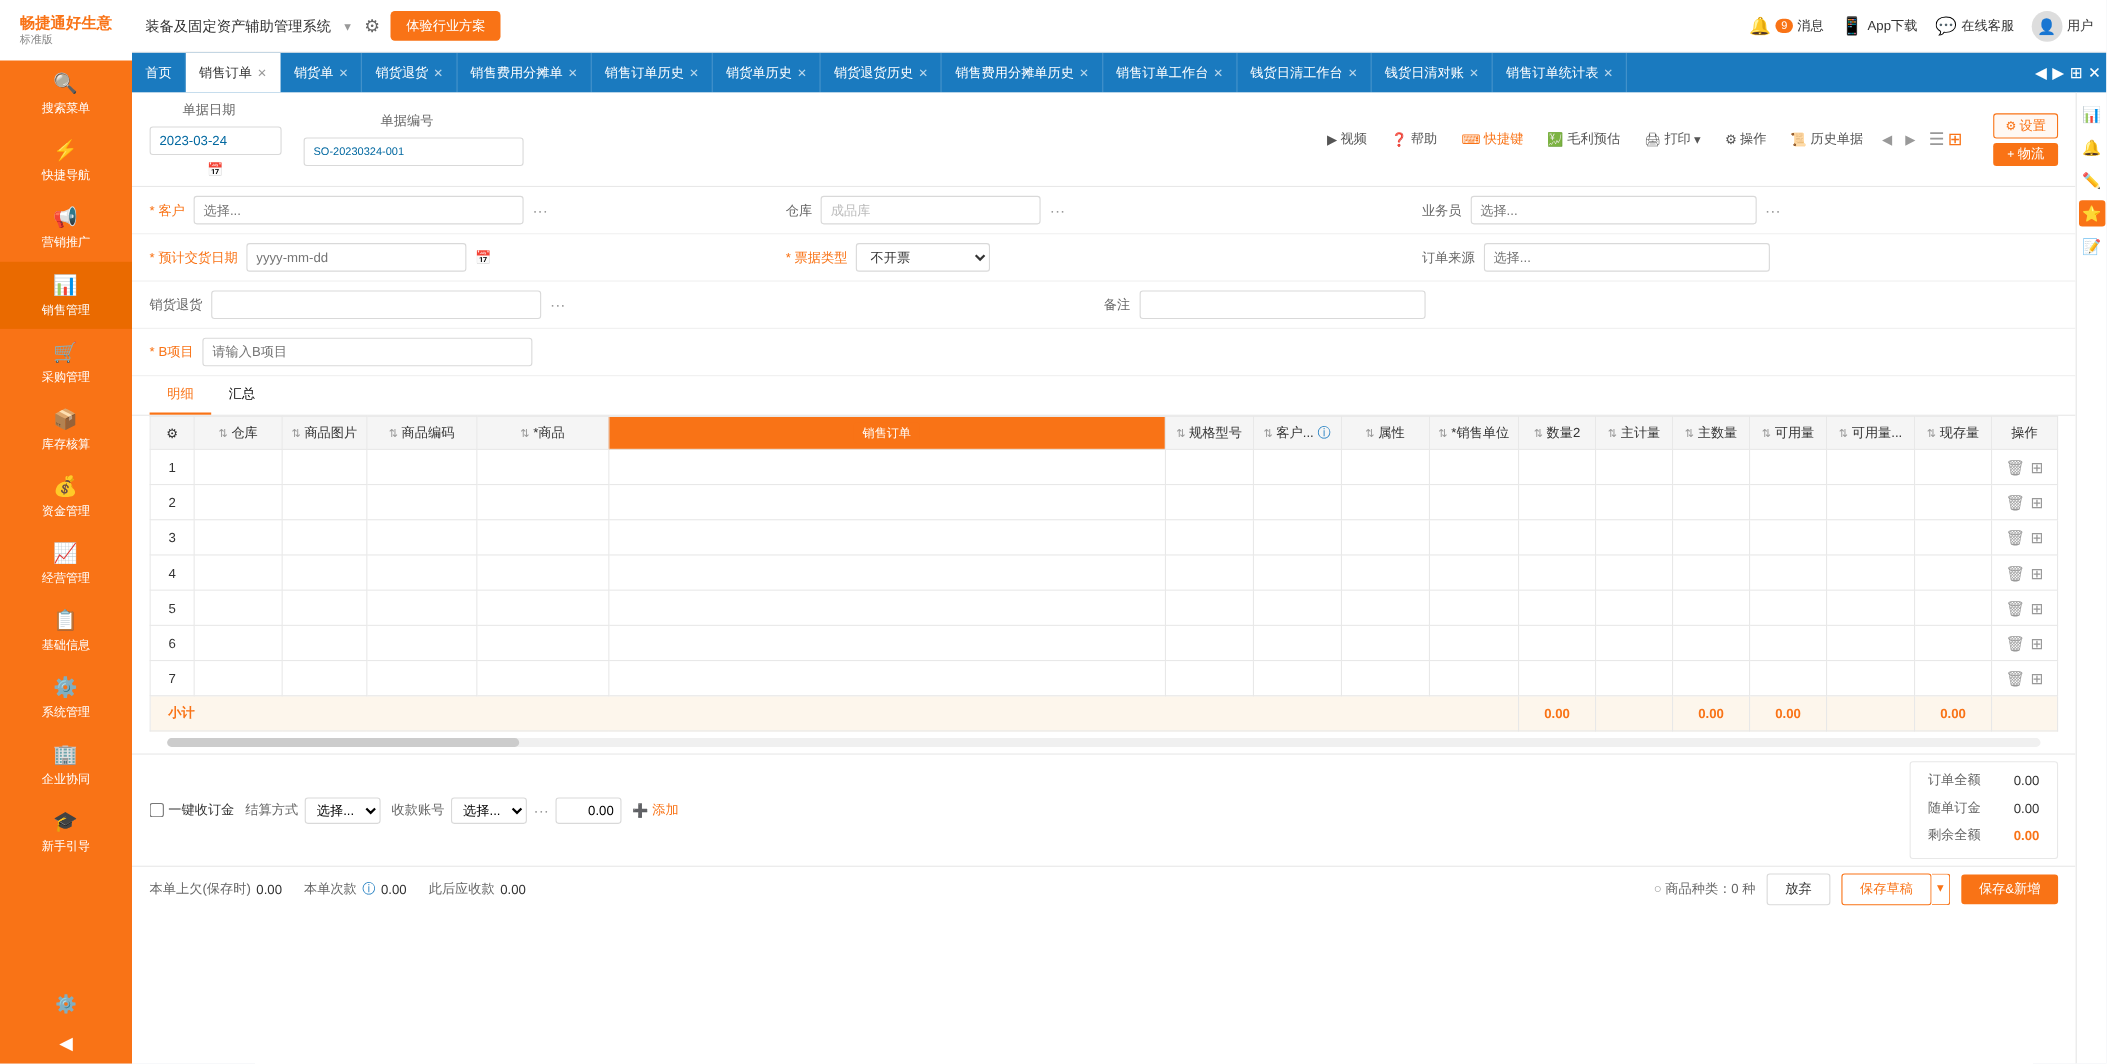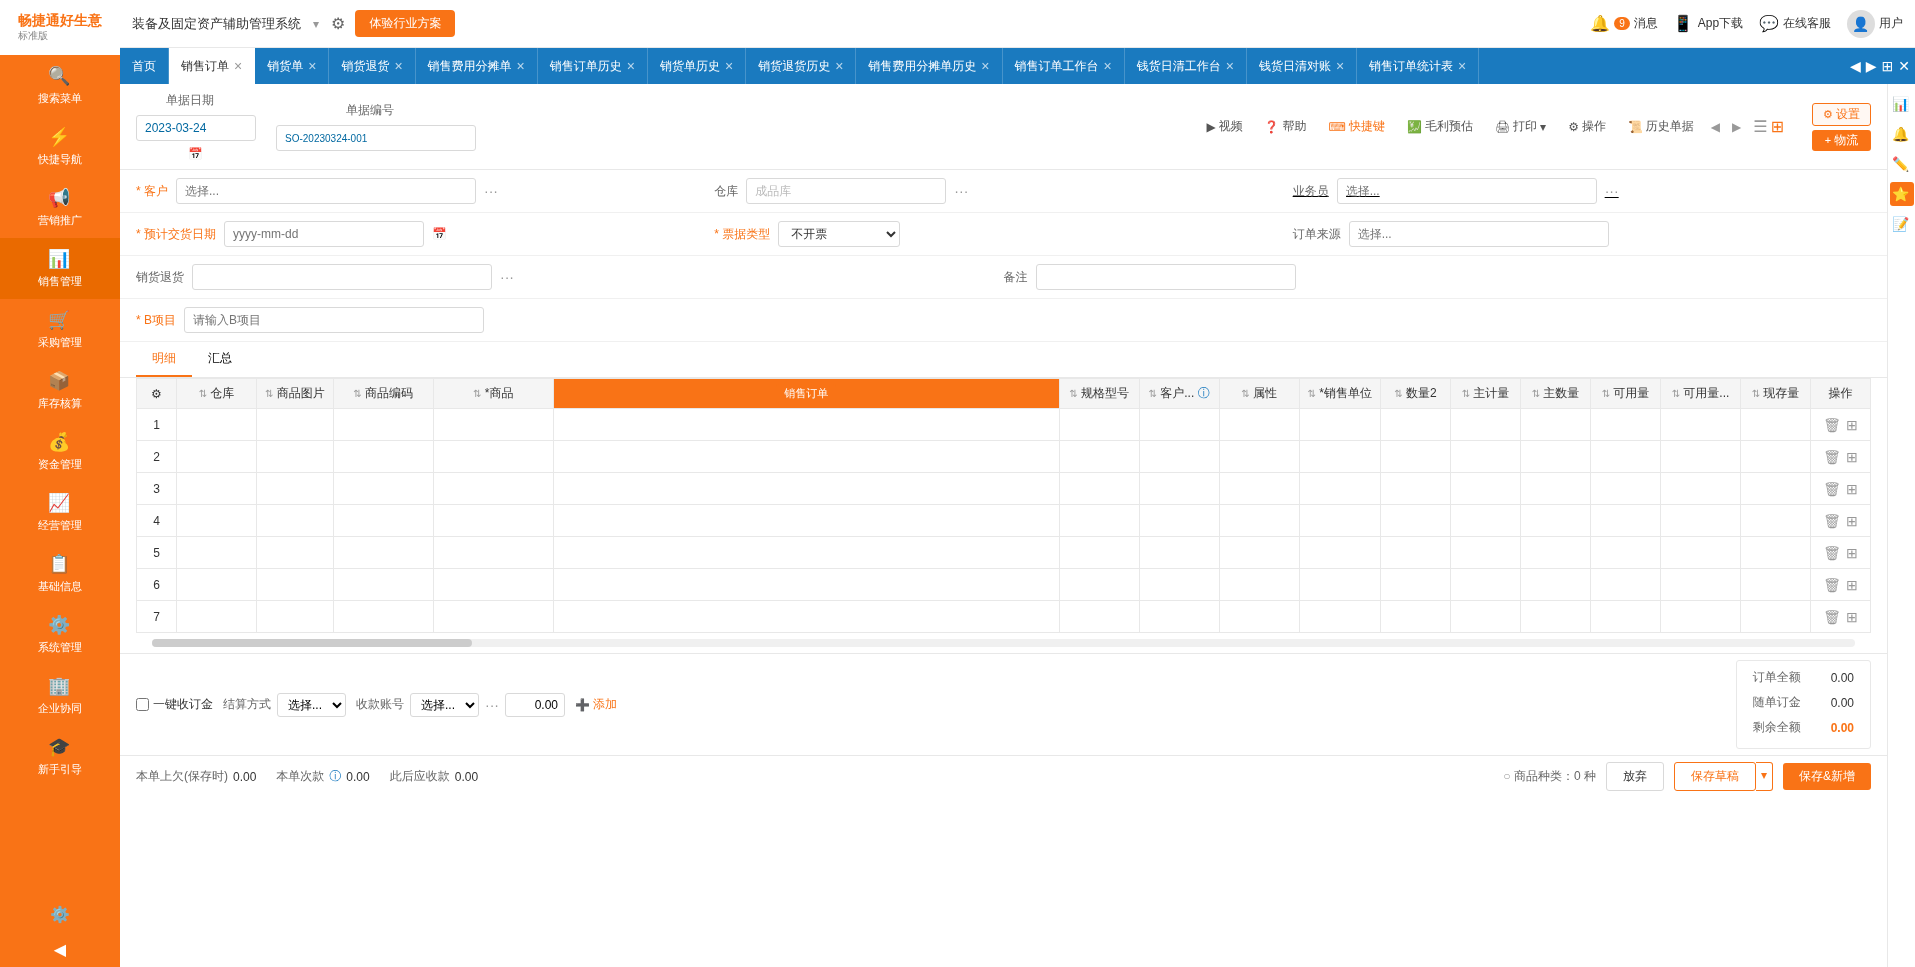--- a/index.html
+++ b/index.html
@@ -335,21 +335,21 @@
         <div style="flex:1; display:flex; align-items:center; gap:8px;">
           <label style="color:#f97316; white-space:nowrap;">* <span>客户</span></label>
           <input class="field-input" style="flex: 1 1 0%; max-width: 300px;" type="text" placeholder="选择...">
           <span class="dotdotdot">···</span>
         </div>
         <div style="flex:1; display:flex; align-items:center; gap:8px;">
           <label style="color:#666; white-space:nowrap;">仓库</label>
           <input class="field-input" type="text" style="max-width: 200px;" value="成品库">
           <span class="dotdotdot">···</span>
         </div>
-        <div style="flex:1; display:flex; align-items:center; gap:8px;text-decoration:underline;">
+        <div style="flex:1; display:flex; align-items:center; gap:8px;">
           <label style="color:#666; white-space:nowrap;">业务员</label>
           <input class="field-input" type="text" placeholder="选择..." style="">
           <span class="dotdotdot">···</span>
         </div>
       </div>
 
       <div style="display:flex; align-items:center; padding: 8px 16px; gap:0; border-bottom: 1px solid #f0f0f0;">
         <div style="flex:1; display:flex; align-items:center; gap:8px;">
           <label style="color:#f97316; white-space:nowrap;">* <span>预计交货日期</span></label>
           <input class="field-input" type="text" placeholder="yyyy-mm-dd" style="max-width: 200px;">
@@ -611,20 +611,32 @@
                 <td></td>
                 <td></td>
                 <td></td>
                 <td></td>
               <td>
                   <div class="col-actions">
                     <span>🗑</span>
                     <span>⊞</span>
                   </div>
                 </td>
+            </tr>
+            <tr class="subtotal-row">
+              <td colspan="10" style="text-align:left; padding-left:16px;">
+                <span style="color:#f97316; font-weight:bold;">小计</span>
+              </td>
+              <td style="text-align:center; color:#f97316; font-weight:bold;">0.00</td>
+              <td></td>
+              <td style="text-align:center; color:#f97316; font-weight:bold;">0.00</td>
+              <td style="text-align:center; color:#f97316; font-weight:bold;">0.00</td>
+              <td></td>
+              <td style="text-align:center; color:#f97316; font-weight:bold;">0.00</td>
+              <td></td>
             </tr>
           </tbody>
         </table>
       </div>
 
       <div style="padding: 4px 16px;">
         <div class="scroll-track">
           <div class="scroll-thumb"></div>
         </div>
       </div>

